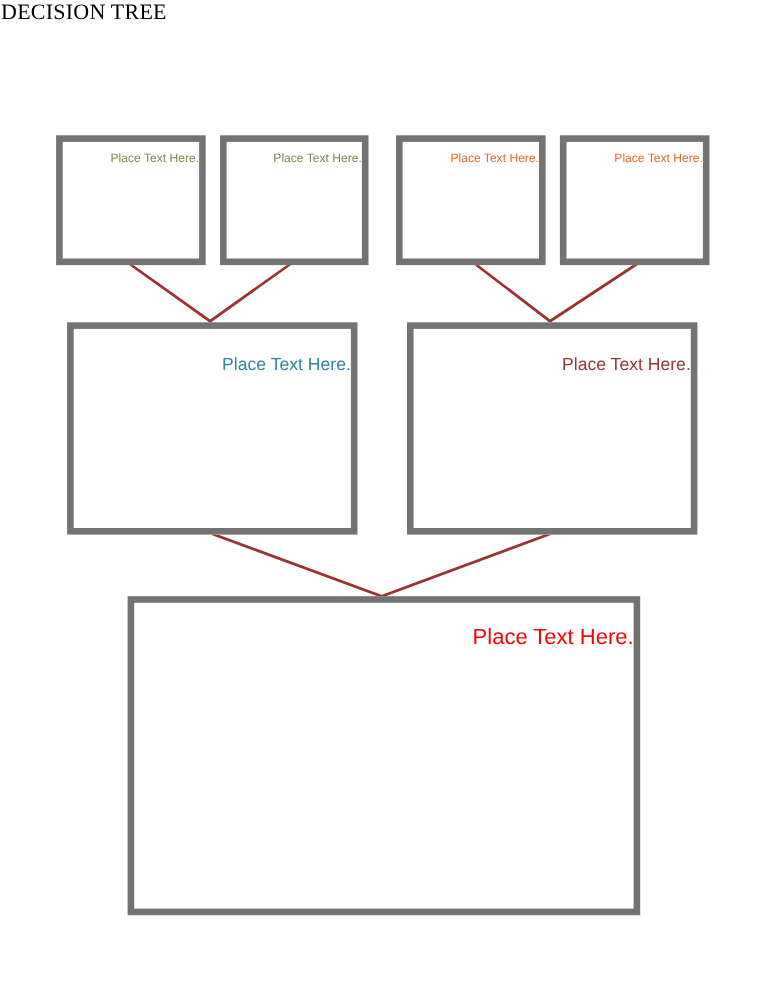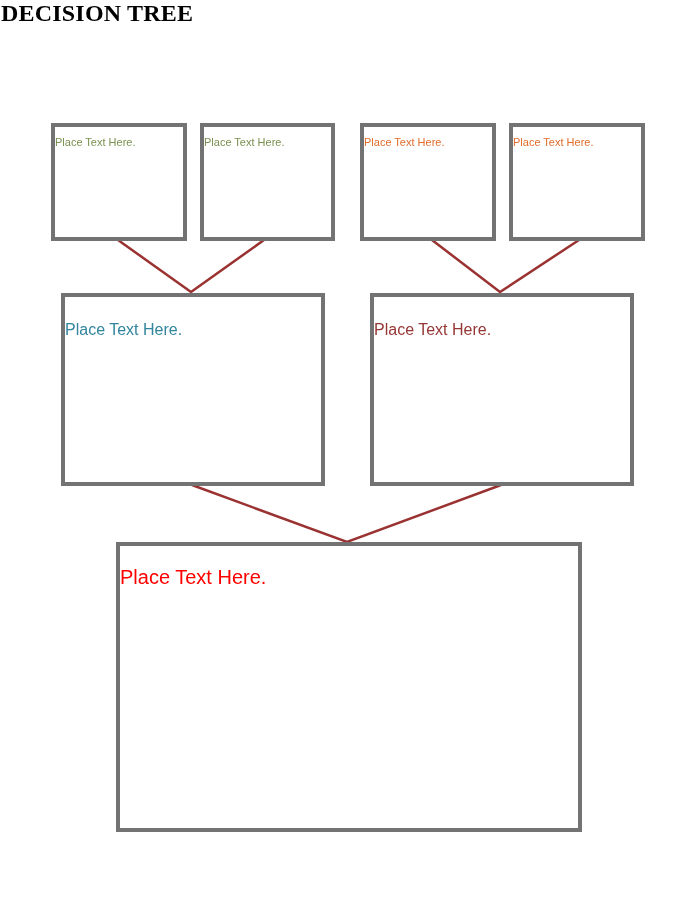--- a/index.html
+++ b/index.html
@@ -1,26 +1,26 @@
 <!DOCTYPE html>
 <html><head>
 <meta charset="utf-8">
 <style>
   html, body { margin: 0; padding: 0; background: #ffffff; }
   body { width: 695px; height: 900px; position: relative; overflow: hidden; }
   .title {
     position: absolute; left: 1px; top: 0px;
-    font-family: "Liberation Serif", serif; font-weight: bold;
-    font-size: 24px; color: #000; letter-spacing: 0.2px;
+    font-family: "Liberation Serif", serif; font-weight: normal;
+    font-size: 20px; color: #000; letter-spacing: 0.2px;
   }
   svg.connectors { position: absolute; left: 0; top: 0; }
   .box {
     position: absolute; box-sizing: border-box;
-    border: 4px solid #737373; background: #fff;
-    text-align: left;
+    border: 6px solid #737373; background: #fff;
+    text-align: right;
     font-family: "Liberation Sans", sans-serif;
   }
   .box .label { display: block; }
   .small .label { font-size: 11px; margin-top: 9px; }
   .mid .label { font-size: 16px; margin-top: 24px; }
   .big .label { font-size: 20px; margin-top: 20px; }
 </style>
 </head>
 <body>
 

